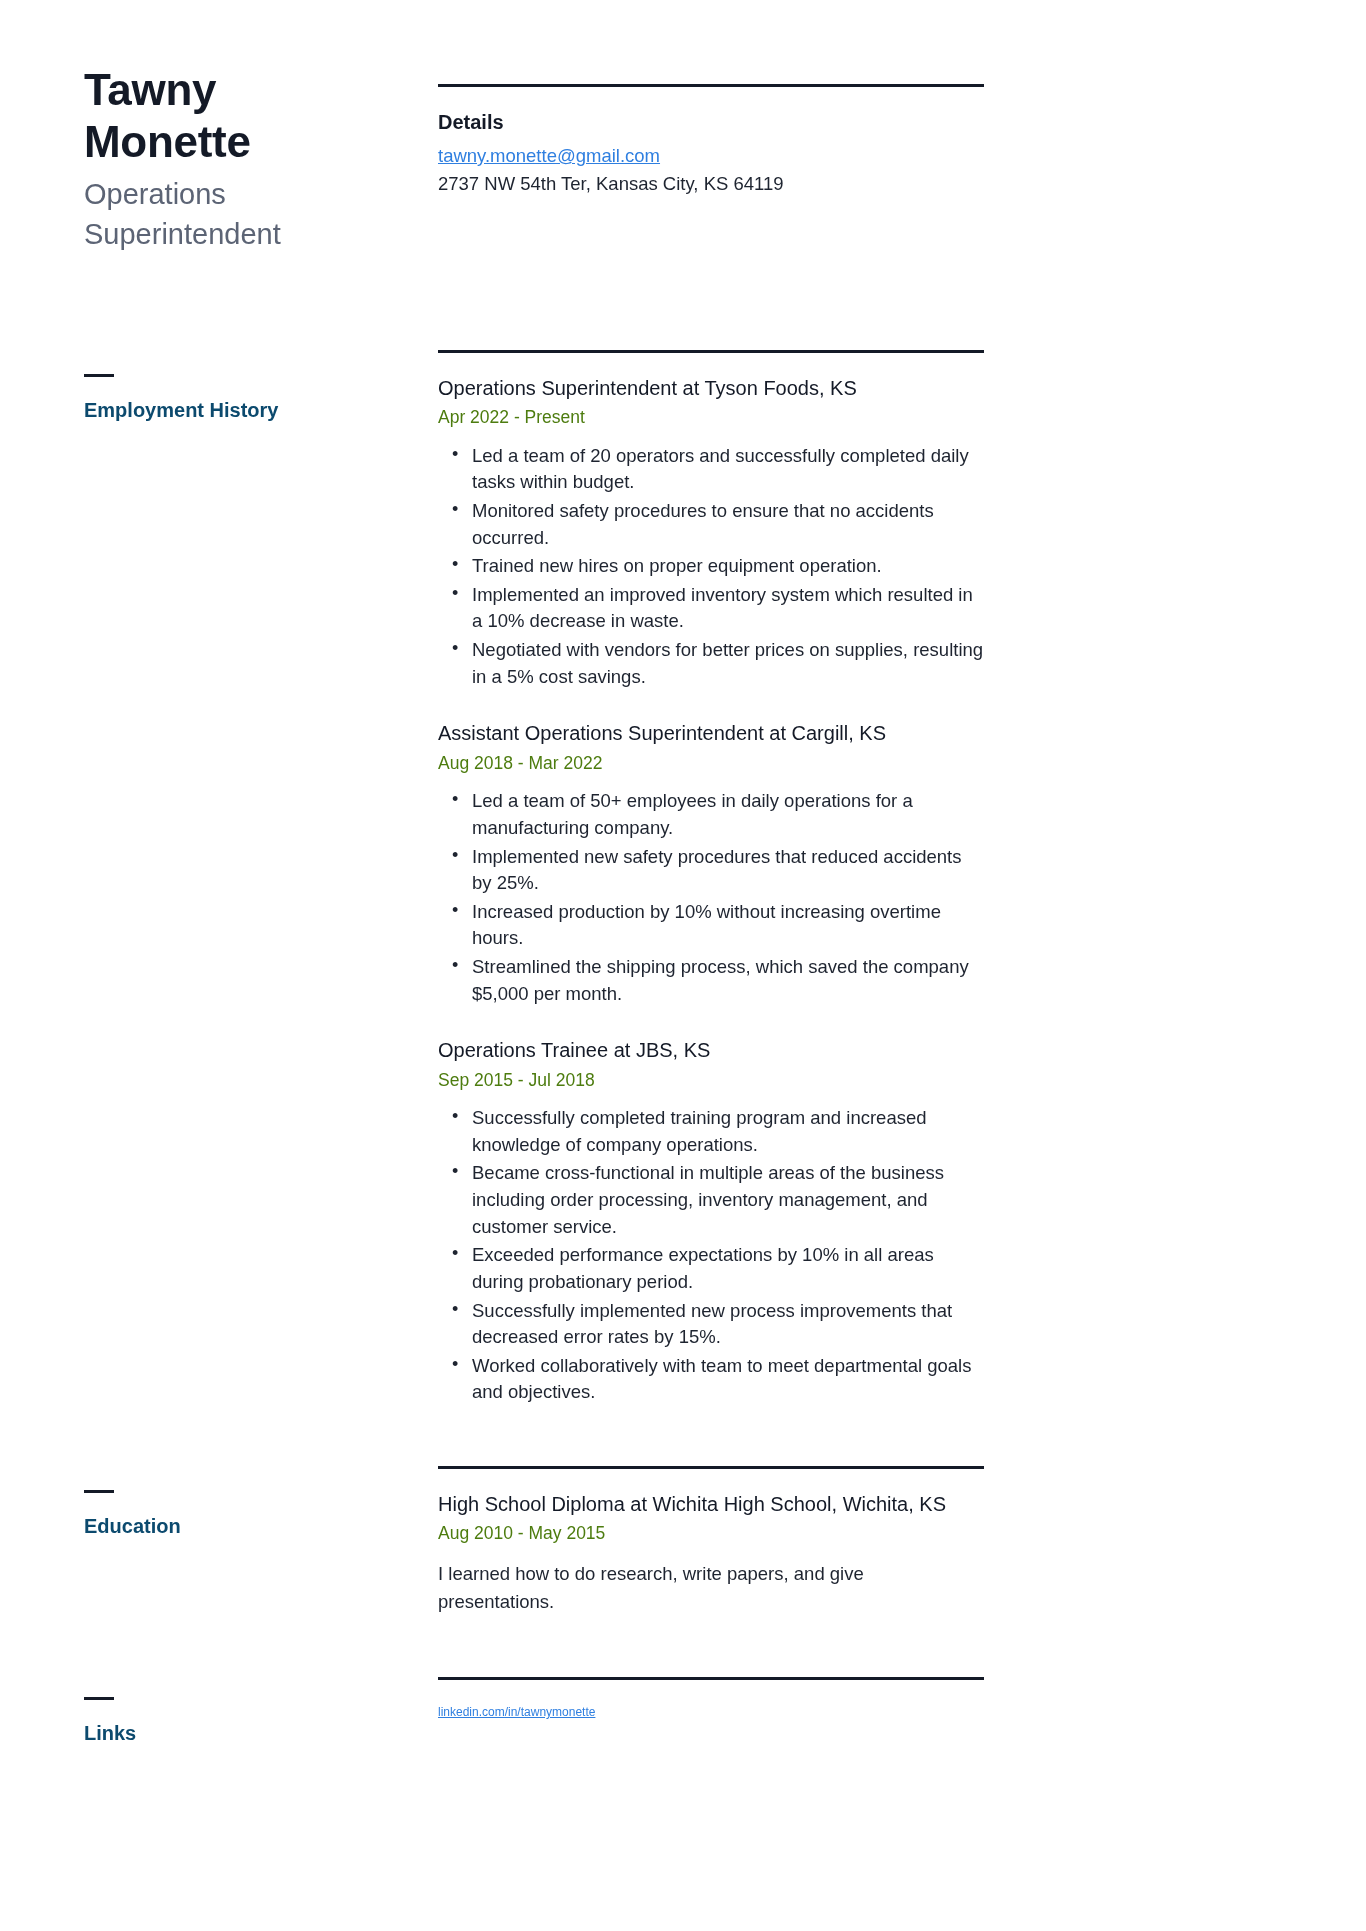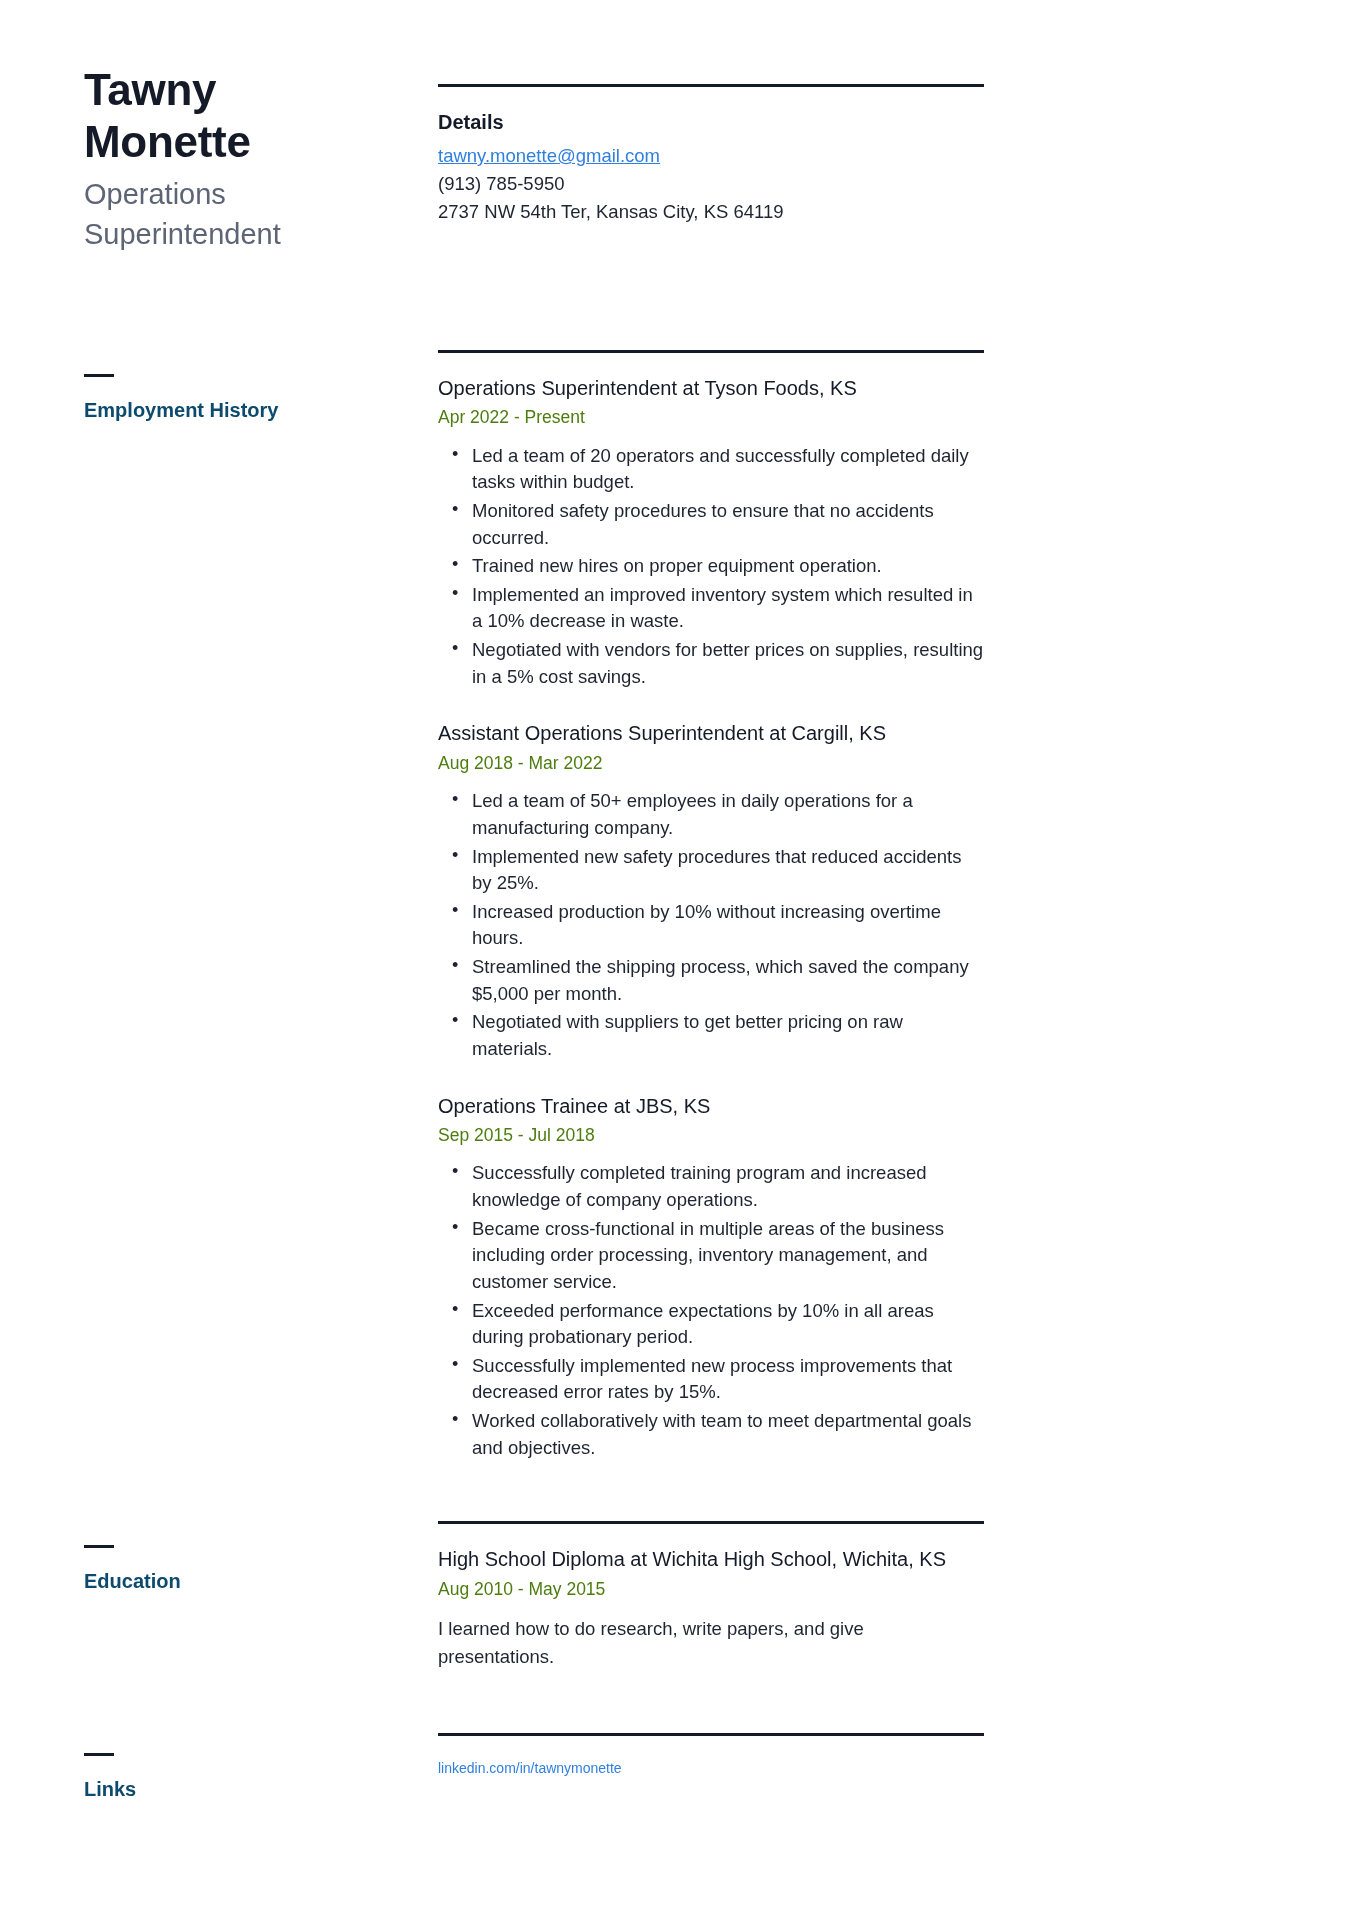--- a/index.html
+++ b/index.html
@@ -159,23 +159,24 @@
   .sec-details { margin-top: 20px; }
   .sec-employment { margin-top: 96px; }
   .sec-education { margin-top: 58px; }
   .sec-links { margin-top: 62px; }
 
   .left-employment { margin-top: 116px; }
   .left-education { margin-top: 78px; }
   .left-links { margin-top: 78px; }
 
   .link-item {
-    font-size: 14px;
+    font-size: 12px;
     line-height: 1.5;
     color: #2f7fe0;
+    text-decoration: underline;
     cursor: pointer;
     display: inline-block;
   }
 </style>
 </head>
 <body>
 
 <div class="page">
 
   <div class="row">
@@ -190,21 +191,20 @@
         <span>Superintendent</span>
       </p>
     </div>
 
     <div class="col-right sec-details">
       <div class="rule"></div>
       <h2 class="block-title">Details</h2>
       <div>
         <a class="detail-link">tawny.monette@gmail.com</a>
       </div>
-      <div class="detail-line">(913) 785-5950</div>
       <div class="detail-line">2737  NW 54th Ter, Kansas City, KS 64119</div>
     </div>
 
   </div>
 
   <div class="row">
 
     <div class="col-left left-employment">
       <div class="side-section">
         <div class="side-dash"></div>
@@ -228,21 +228,20 @@
       </div>
 
       <div class="entry">
         <h3 class="entry-title">Assistant Operations Superintendent at Cargill, KS</h3>
         <p class="entry-date">Aug 2018 - Mar 2022</p>
         <ul class="bullets">
           <li>Led a team of 50+ employees in daily operations for a manufacturing company.</li>
           <li>Implemented new safety procedures that reduced accidents by 25%.</li>
           <li>Increased production by 10% without increasing overtime hours.</li>
           <li>Streamlined the shipping process, which saved the company $5,000 per month.</li>
-          <li>Negotiated with suppliers to get better pricing on raw materials.</li>
         </ul>
       </div>
 
       <div class="entry">
         <h3 class="entry-title">Operations Trainee at JBS, KS</h3>
         <p class="entry-date">Sep 2015 - Jul 2018</p>
         <ul class="bullets">
           <li>Successfully completed training program and increased knowledge of company operations.</li>
           <li>Became cross-functional in multiple areas of the business including order processing, inventory management, and customer service.</li>
           <li>Exceeded performance expectations by 10% in all areas during probationary period.</li>

